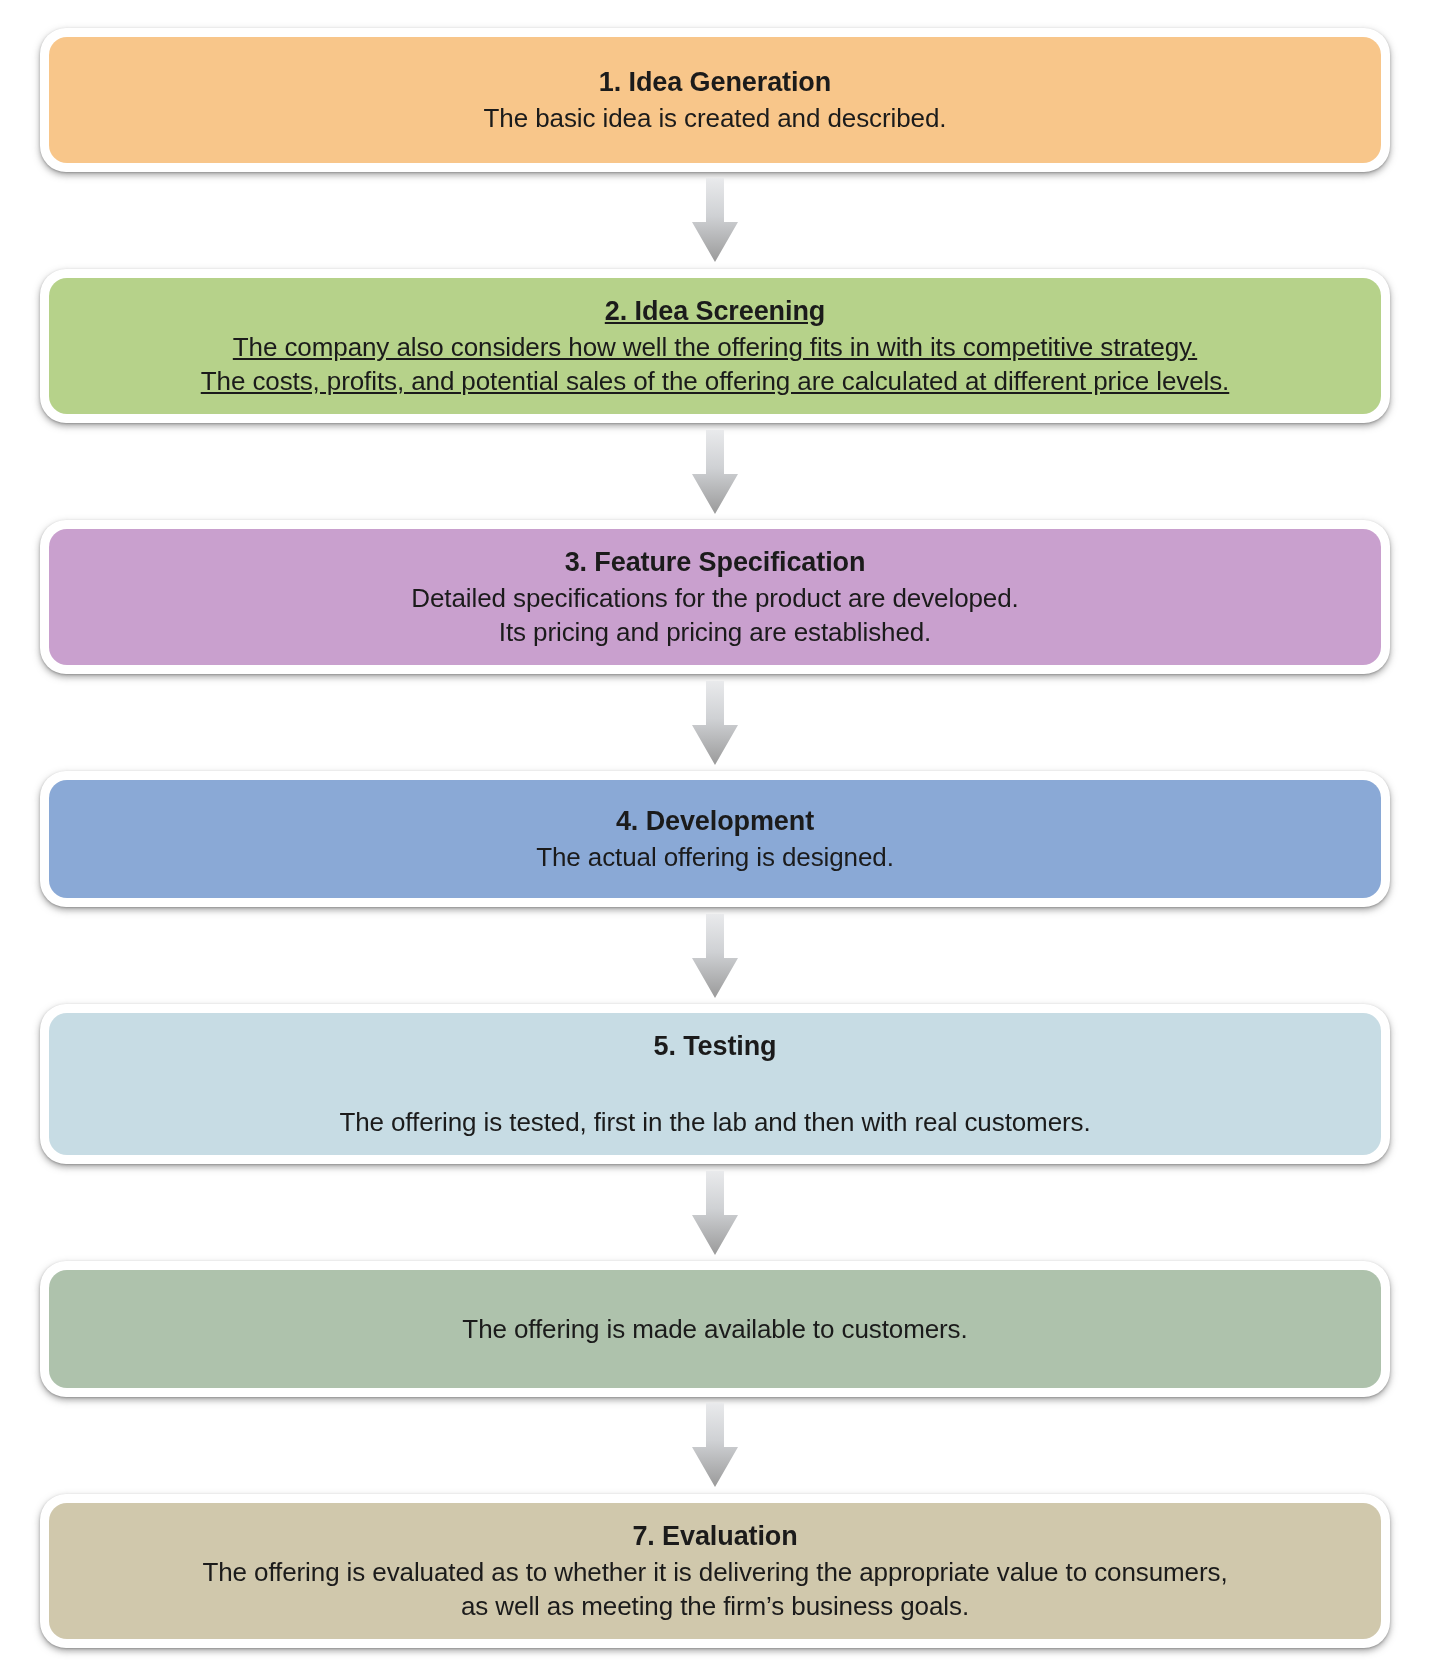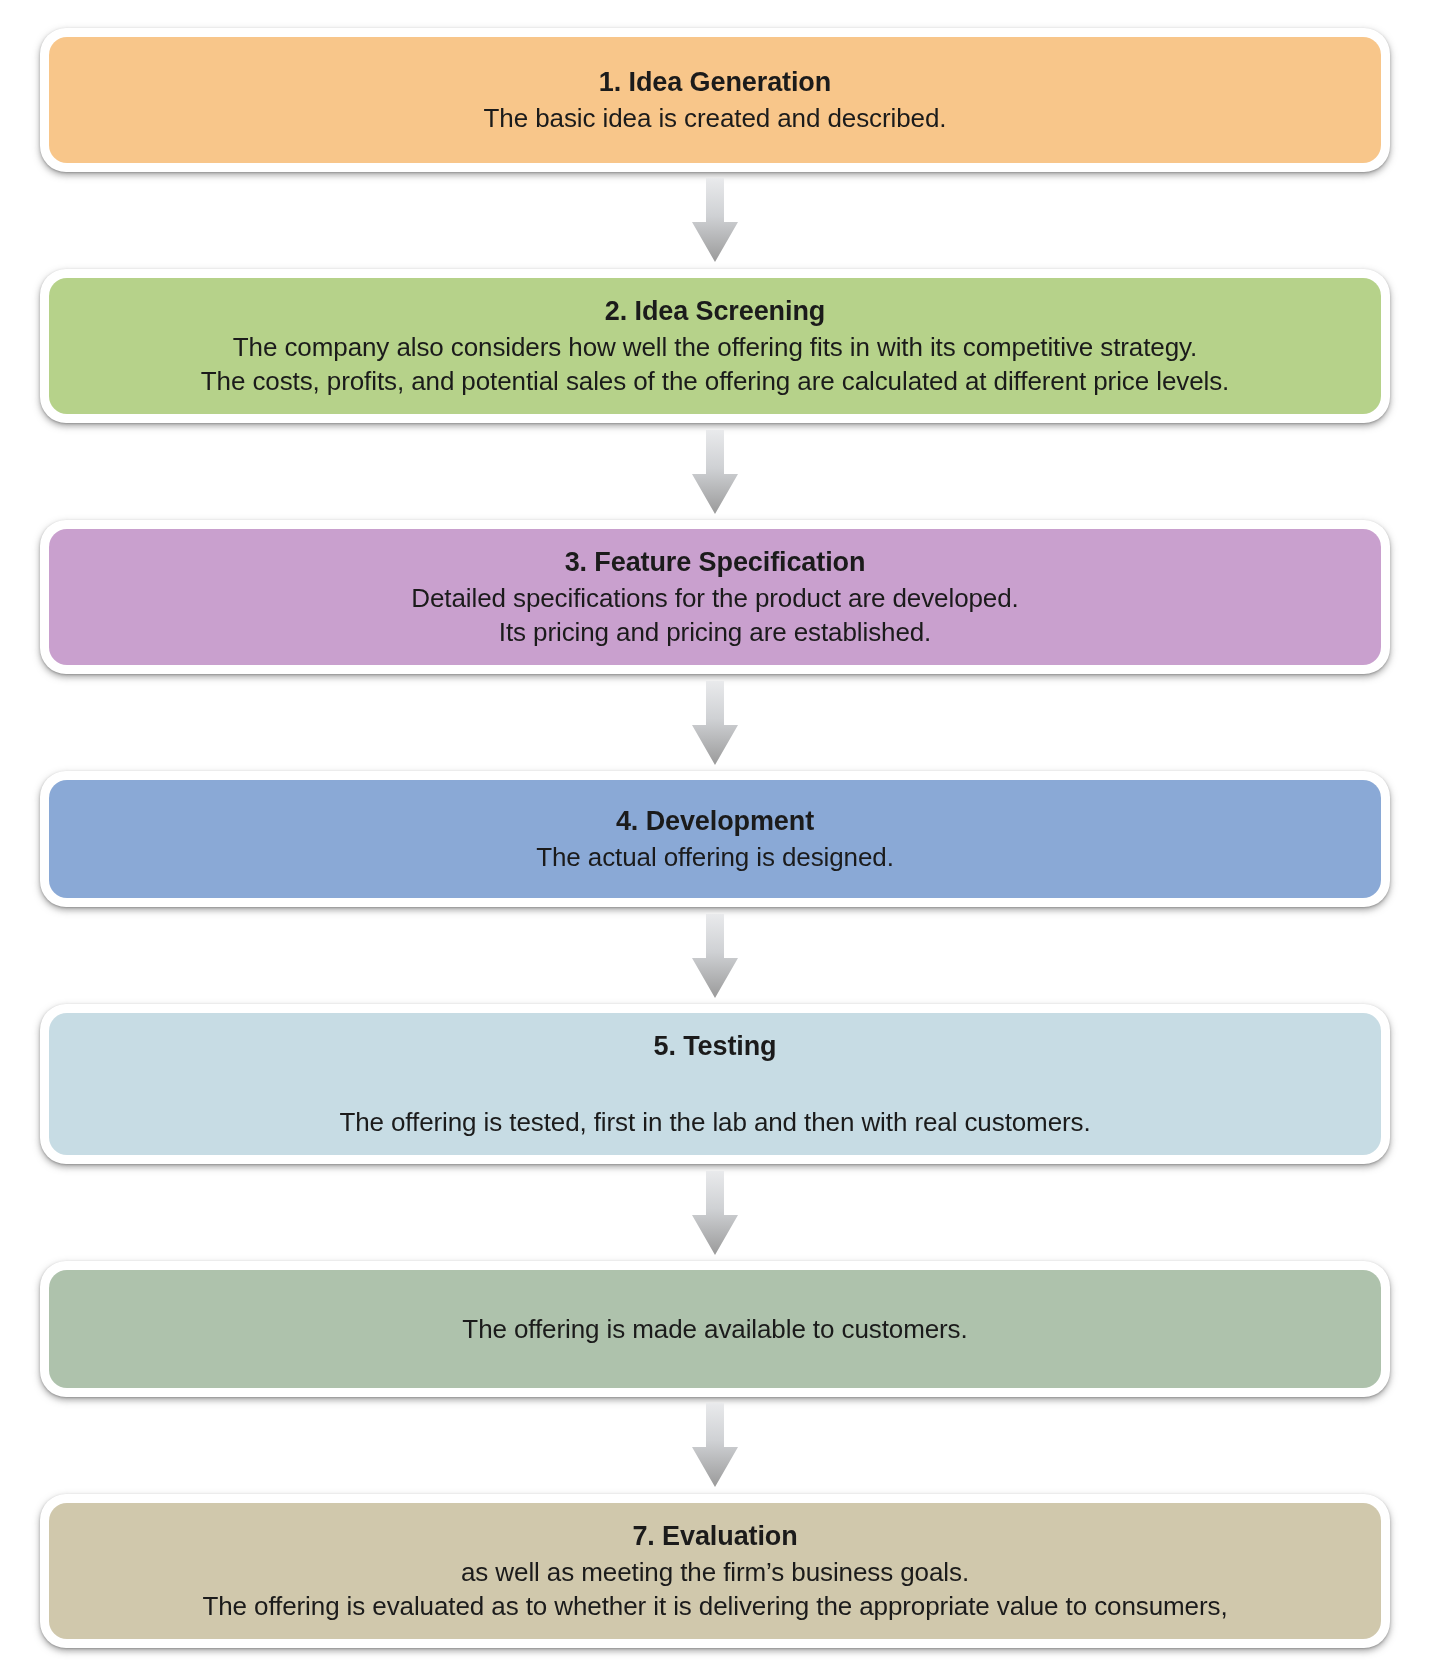--- a/index.html
+++ b/index.html
@@ -104,21 +104,21 @@
           <stop offset="0%" stop-color="#e9eaec"></stop>
           <stop offset="45%" stop-color="#cfd1d4"></stop>
           <stop offset="100%" stop-color="#9a9a9a"></stop>
         </linearGradient>
       </defs>
       <path d="M14,0 L32,0 L32,44 L46,44 L23,84 L0,44 L14,44 Z" fill="url(#ag1)"></path>
     </svg>
   </div>
 
   <div class="step h2">
-    <div class="step-inner" style="background: rgb(182, 210, 138);">
+    <div class="step-inner" style="background: rgb(182, 210, 138); text-decoration: underline;">
       <div class="step-title">2. Idea Screening</div>
       <div class="step-desc">
         <span class="line">The company also considers how well the offering fits in with its competitive strategy.</span>
         <span class="line">The costs, profits, and potential sales of the offering are calculated at different price levels.</span>
       </div>
     </div>
   </div>
 
   <div class="connector">
     <svg width="46" height="84" viewBox="0 0 46 84">
@@ -183,19 +183,19 @@
   <div class="connector">
     <svg width="46" height="84" viewBox="0 0 46 84">
       <path d="M14,0 L32,0 L32,44 L46,44 L23,84 L0,44 L14,44 Z" fill="url(#ag1)"></path>
     </svg>
   </div>
 
   <div class="step h7">
     <div class="step-inner" style="background: rgb(208, 200, 172);">
       <div class="step-title">7. Evaluation</div>
       <div class="step-desc">
+        <span class="line">The offering is evaluated as to whether it is delivering the appropriate value to consumers,</span>
         <span class="line">as well as meeting the firm’s business goals.</span>
-        <span class="line">The offering is evaluated as to whether it is delivering the appropriate value to consumers,</span>
       </div>
     </div>
   </div>
 
 </div>
 
 </body></html>

